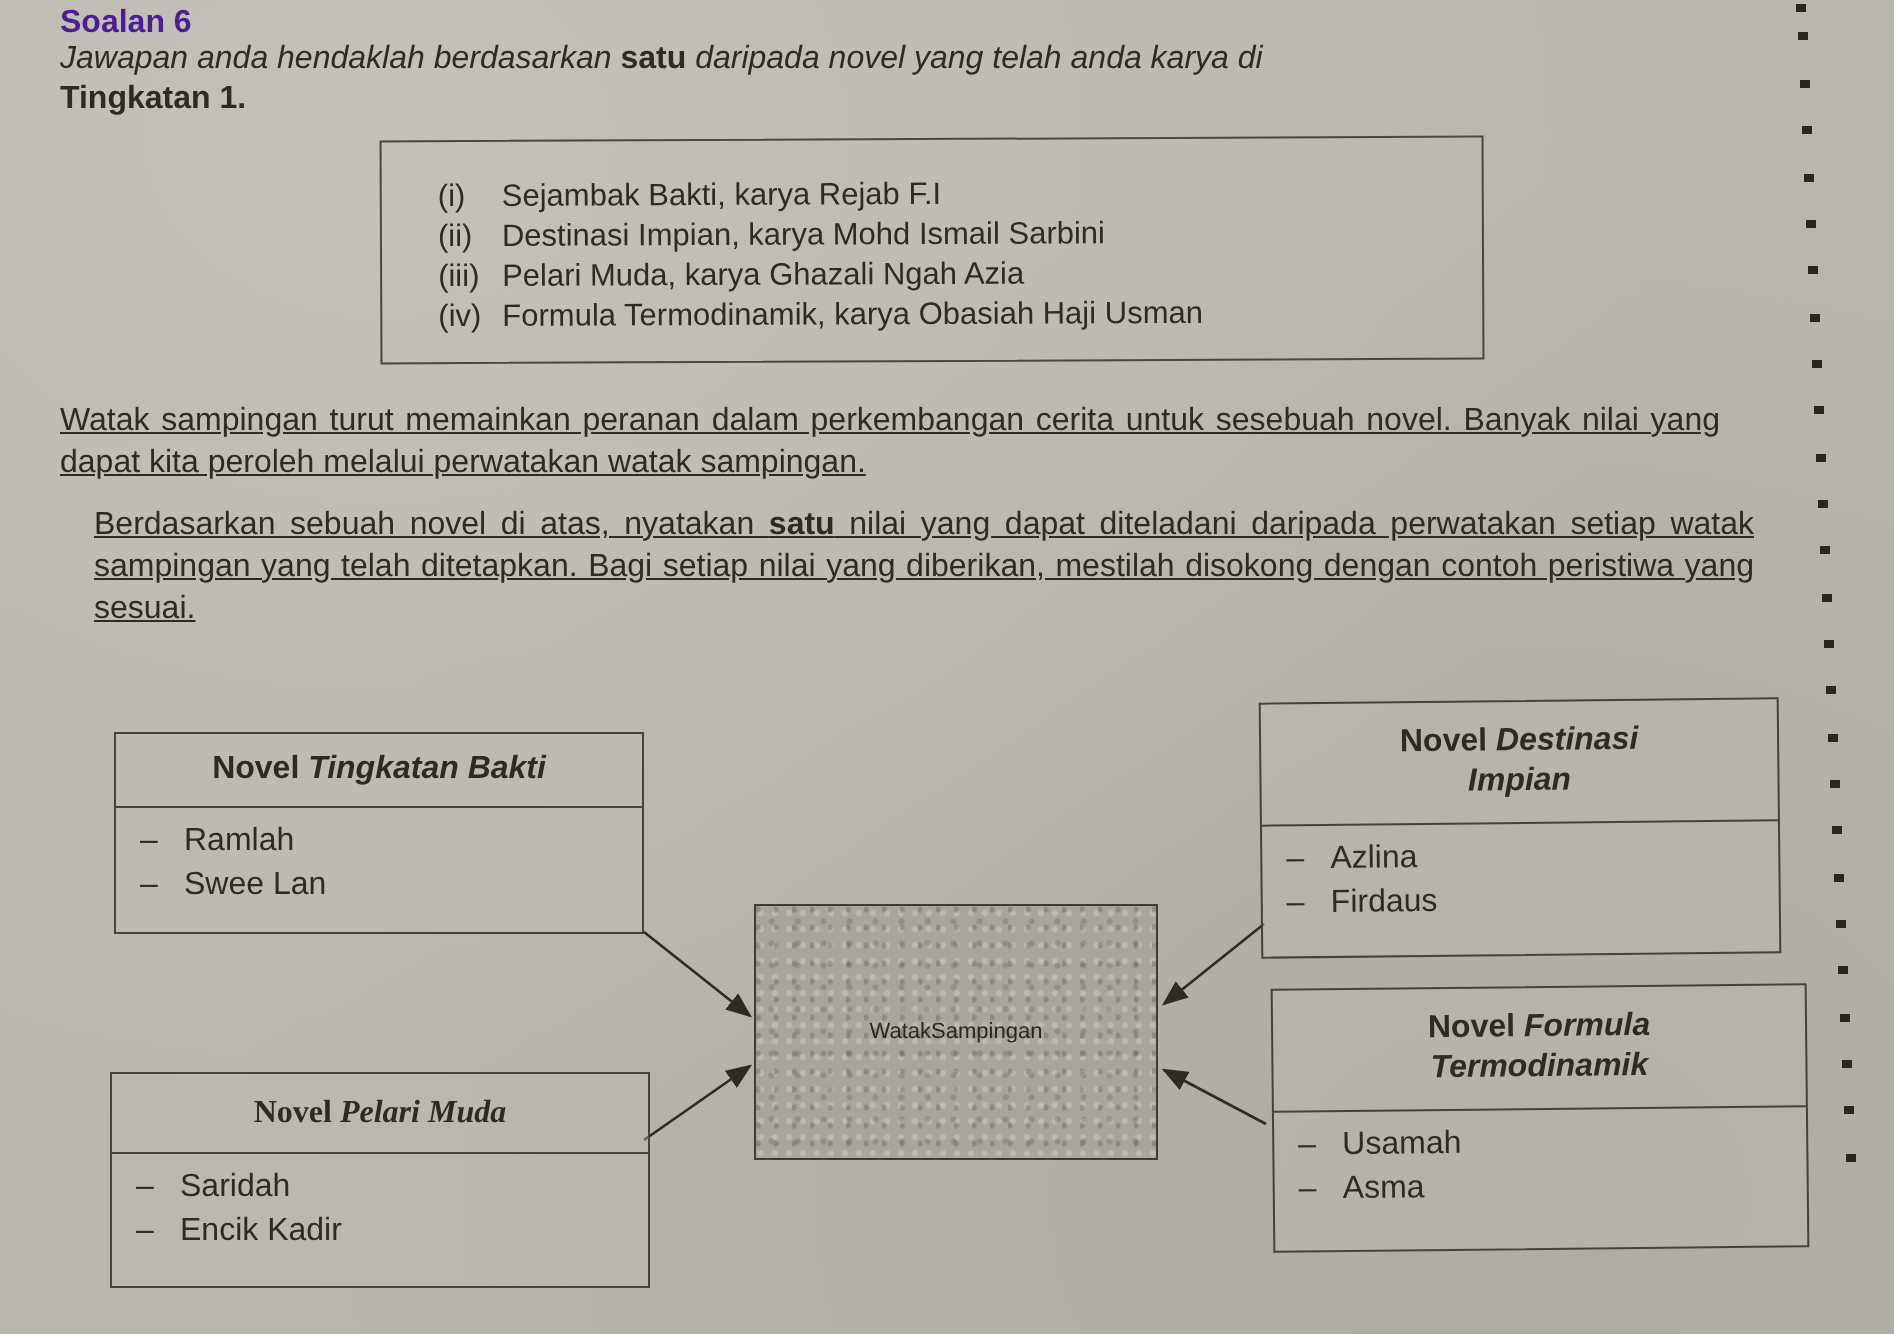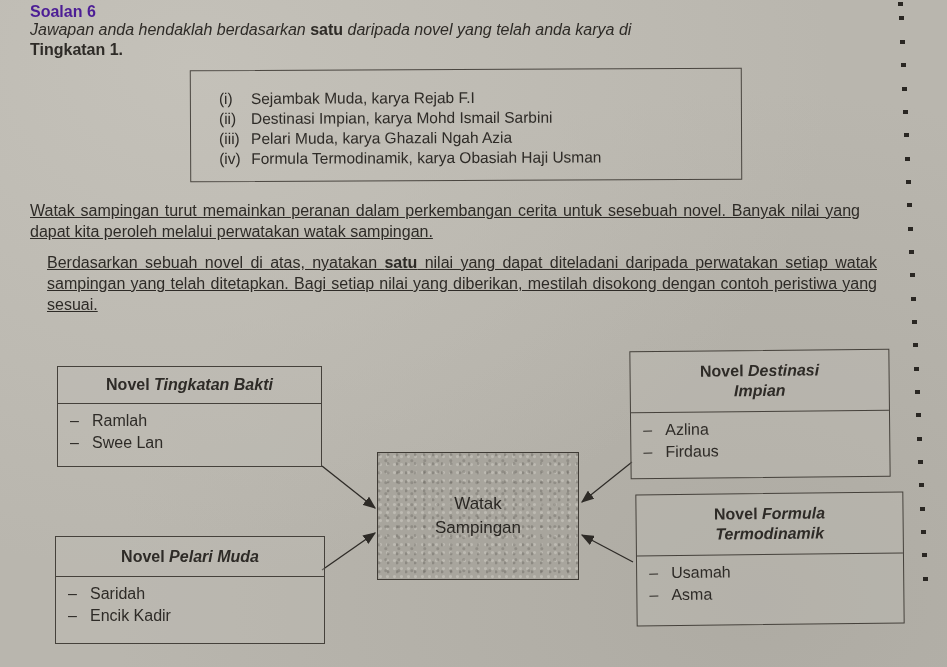--- a/index.html
+++ b/index.html
@@ -40,40 +40,40 @@
   .box .list .dash { display:inline-block; width:22px; }
   .center-box {
     left:377px; top:452px; width:202px; height:128px;
     border:1.2px solid #3f3b35; box-sizing:border-box;
     background:#a8a59d;
     background-image:
       radial-gradient(circle at 10% 20%, rgba(90,87,80,0.35) 0 1px, transparent 2px),
       radial-gradient(circle at 60% 70%, rgba(90,87,80,0.3) 0 1px, transparent 2px),
       radial-gradient(circle at 35% 45%, rgba(220,218,210,0.4) 0 1px, transparent 2px);
     background-size:9px 9px, 13px 11px, 7px 8px;
-    display:flex; align-items:center; justify-content:center; flex-direction:column;
-    font-size:17px; line-height:24px; color:#2a2723; text-align:center;
+    display:flex; align-items:center; justify-content:center; flex-direction:row;
+    font-size:11px; line-height:24px; color:#2a2723; text-align:center;
   }
   .dots { left:898px; top:0; width:40px; height:667px; }
   svg.arrows { position:absolute; left:0; top:0; }
 </style>
 </head>
 <body>
 
 <div class="abs q-title">Soalan 6</div>
 
 <div class="abs instr">
   <span class="it">Jawapan anda hendaklah berdasarkan </span><span class="b">satu</span><span class="it"> daripada novel yang telah anda karya di</span><br>
   <b>Tingkatan 1.</b>
 </div>
 
 <div class="abs novel-list">
   <div class="row">
       <span class="num">(i)</span>
-      <span>Sejambak Muda, karya Rejab F.I</span>
+      <span>Sejambak Bakti, karya Rejab F.I</span>
     </div>
   <div class="row">
       <span class="num">(ii)</span>
       <span>Destinasi Impian, karya Mohd Ismail Sarbini</span>
     </div>
   <div class="row">
       <span class="num">(iii)</span>
       <span>Pelari Muda, karya Ghazali Ngah Azia</span>
     </div>
   <div class="row">
@@ -119,21 +119,21 @@
     <div><span class="dash">–</span><span>Firdaus</span></div>
   </div>
 </div>
 
 <div class="abs center-box">
   <div>Watak</div>
   <div>Sampingan</div>
 </div>
 
 <div class="abs box" style="left:55px;top:536px;width:270px;height:108px;">
-  <div class="head" style="height:39px;">
+  <div class="head" style="height:39px;font-family:Liberation Serif, serif;">
     <div><span>Novel</span> <span class="it">Pelari Muda</span></div>
   </div>
   <div class="list">
     <div><span class="dash">–</span><span>Saridah</span></div>
     <div><span class="dash">–</span><span>Encik Kadir</span></div>
   </div>
 </div>
 
 <div class="abs box" style="left:636px;top:493px;width:268px;height:132px;transform:rotate(-0.6deg);">
   <div class="head" style="height:60px;">

